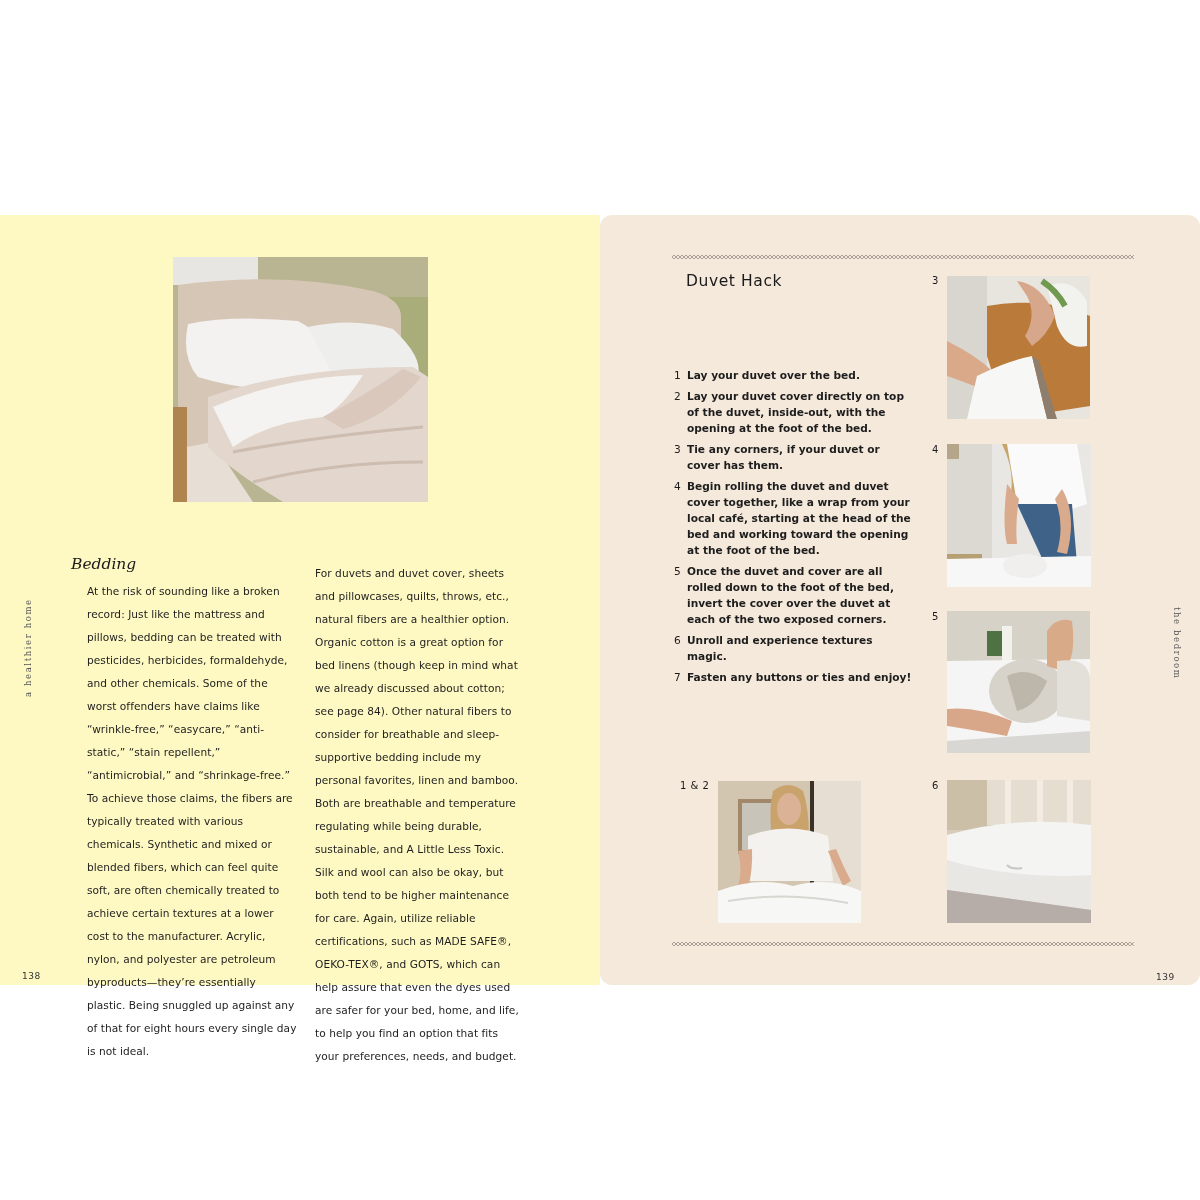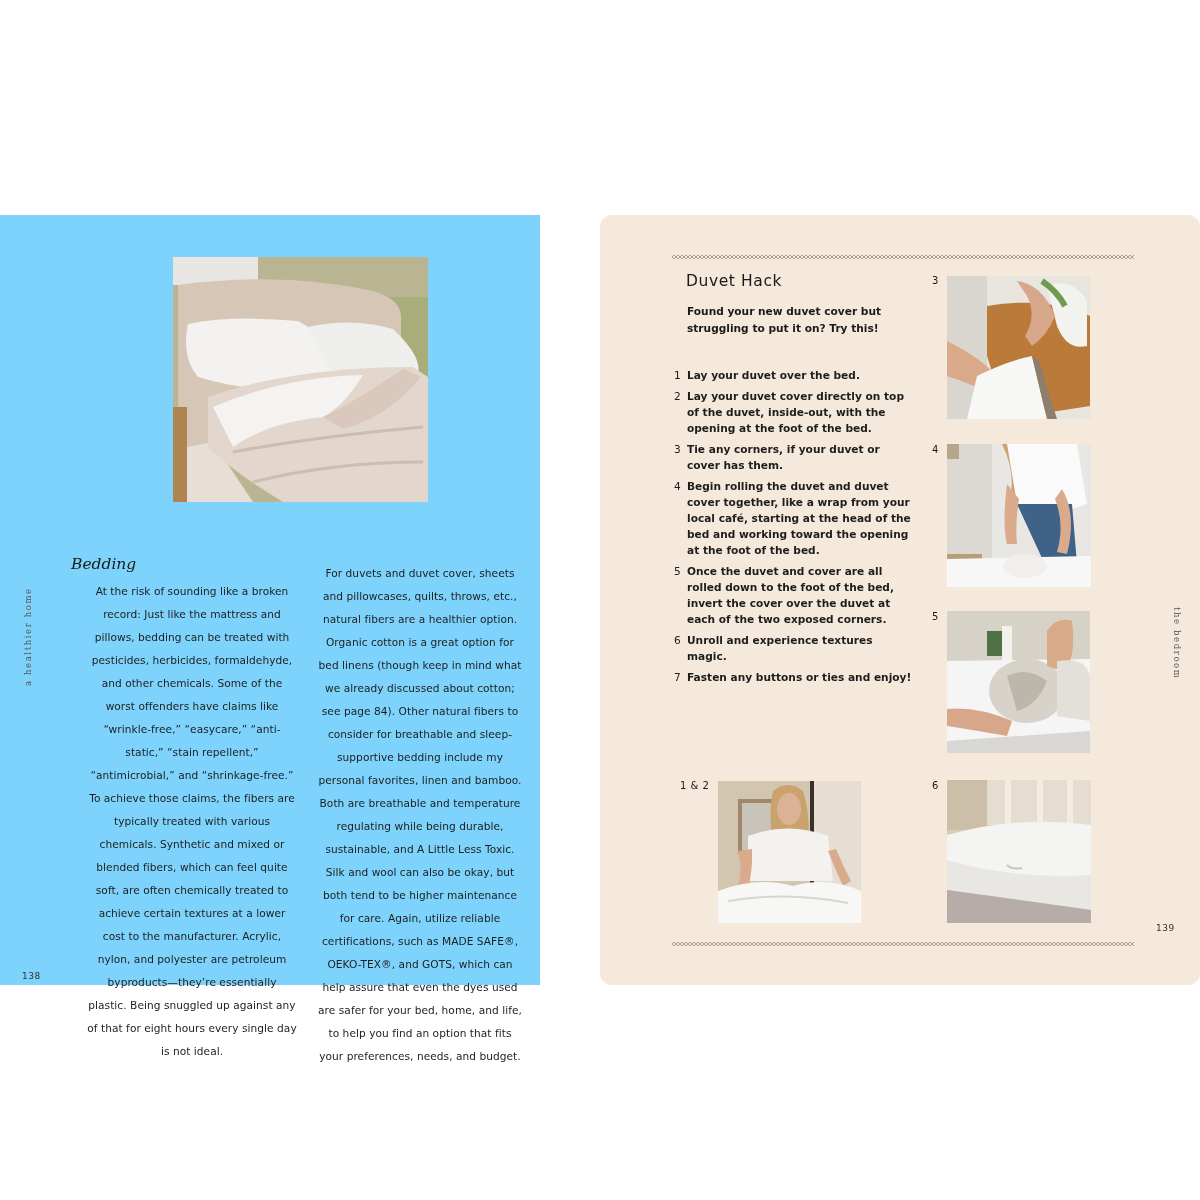--- a/index.html
+++ b/index.html
@@ -2,21 +2,21 @@
 <html><head>
   <meta charset="utf-8">
   <style>
     * { box-sizing: border-box; margin: 0; padding: 0; }
     html, body { width: 1200px; height: 1200px; background: #ffffff; overflow: hidden; }
     body { position: relative; font-family: "DejaVu Sans", sans-serif; color: #1d1d1d; }
 
     .spread { position: absolute; left: 0; top: 0; width: 1200px; height: 1200px; }
 
     
-    .page-left { position: absolute; left: 0; top: 215px; width: 540px; height: 770px; background: #7dd3fc; text-align: center; }
+    .page-left { position: absolute; left: 0; top: 215px; width: 600px; height: 770px; background: #fef9c3; }
     .page-right { position: absolute; left: 600px; top: 215px; width: 600px; height: 770px; background: #f5e9dc; border-radius: 12px; }
 
     .photo { position: absolute; overflow: hidden; }
     .photo svg { display: block; width: 100%; height: 100%; }
 
     .bed-photo { left: 173px; top: 42px; width: 255px; height: 245px; }
 
     .section-heading {
       position: absolute; left: 71px; top: 340px;
       font-family: "DejaVu Serif", serif; font-style: italic; font-size: 15.5px; color: #1a1a1a;
@@ -50,21 +50,21 @@
     .step { display: flex; font-size: 10.6px; line-height: 16px; margin-bottom: 5px; color: #1d1d1d; }
     .step-num { width: 13px; flex: 0 0 13px; }
     .step-text { flex: 1; font-weight: bold; }
 
     .img-label { position: absolute; font-size: 10px; color: #1a1a1a; letter-spacing: 0.5px; }
     .running-right {
       position: absolute; left: 566px; top: 392px; height: 90px; width: 16px;
       writing-mode: vertical-rl;
       font-family: "DejaVu Serif", serif; font-size: 8.5px; letter-spacing: 1.6px; color: #555;
     }
-    .folio-right { position: absolute; left: 556px; top: 708px; font-size: 9px; color: #333; letter-spacing: 0.5px; }
+    .folio-right { position: absolute; left: 556px; top: 757px; font-size: 9px; color: #333; letter-spacing: 0.5px; }
   </style>
 </head>
 <body>
 
 <div class="spread">
 
   <div class="page-left">
     <div class="photo bed-photo">
       <svg viewBox="0 0 255 245" preserveAspectRatio="none">
         <rect width="255" height="245" fill="#b9b592"></rect>
@@ -88,21 +88,20 @@
     <p class="body-col col-2">For duvets and duvet cover, sheets and pillowcases, quilts, throws, etc., natural fibers are a healthier option. Organic cotton is a great option for bed linens (though keep in mind what we already discussed about cotton; see page 84). Other natural fibers to consider for breathable and sleep-supportive bedding include my personal favorites, linen and bamboo. Both are breathable and temperature regulating while being durable, sustainable, and A Little Less Toxic. Silk and wool can also be okay, but both tend to be higher maintenance for care. Again, utilize reliable certifications, such as MADE SAFE®, OEKO-TEX®, and GOTS, which can help assure that even the dyes used are safer for your bed, home, and life, to help you find an option that fits your preferences, needs, and budget.</p>
 
     <div class="running-left">a healthier home</div>
     <div class="folio-left">138</div>
   </div>
 
   <div class="page-right">
     <div class="deco-line deco-top"></div>
 
     <div class="box-title">Duvet Hack</div>
-    <div class="box-intro">Found your new duvet cover but struggling to put it on? Try this!</div>
 
     <ol class="steps">
       <li class="step">
           <span class="step-num">1</span>
           <span class="step-text">Lay your duvet over the bed.</span>
         </li>
       <li class="step">
           <span class="step-num">2</span>
           <span class="step-text">Lay your duvet cover directly on top of the duvet, inside-out, with the opening at the foot of the bed.</span>
         </li>

